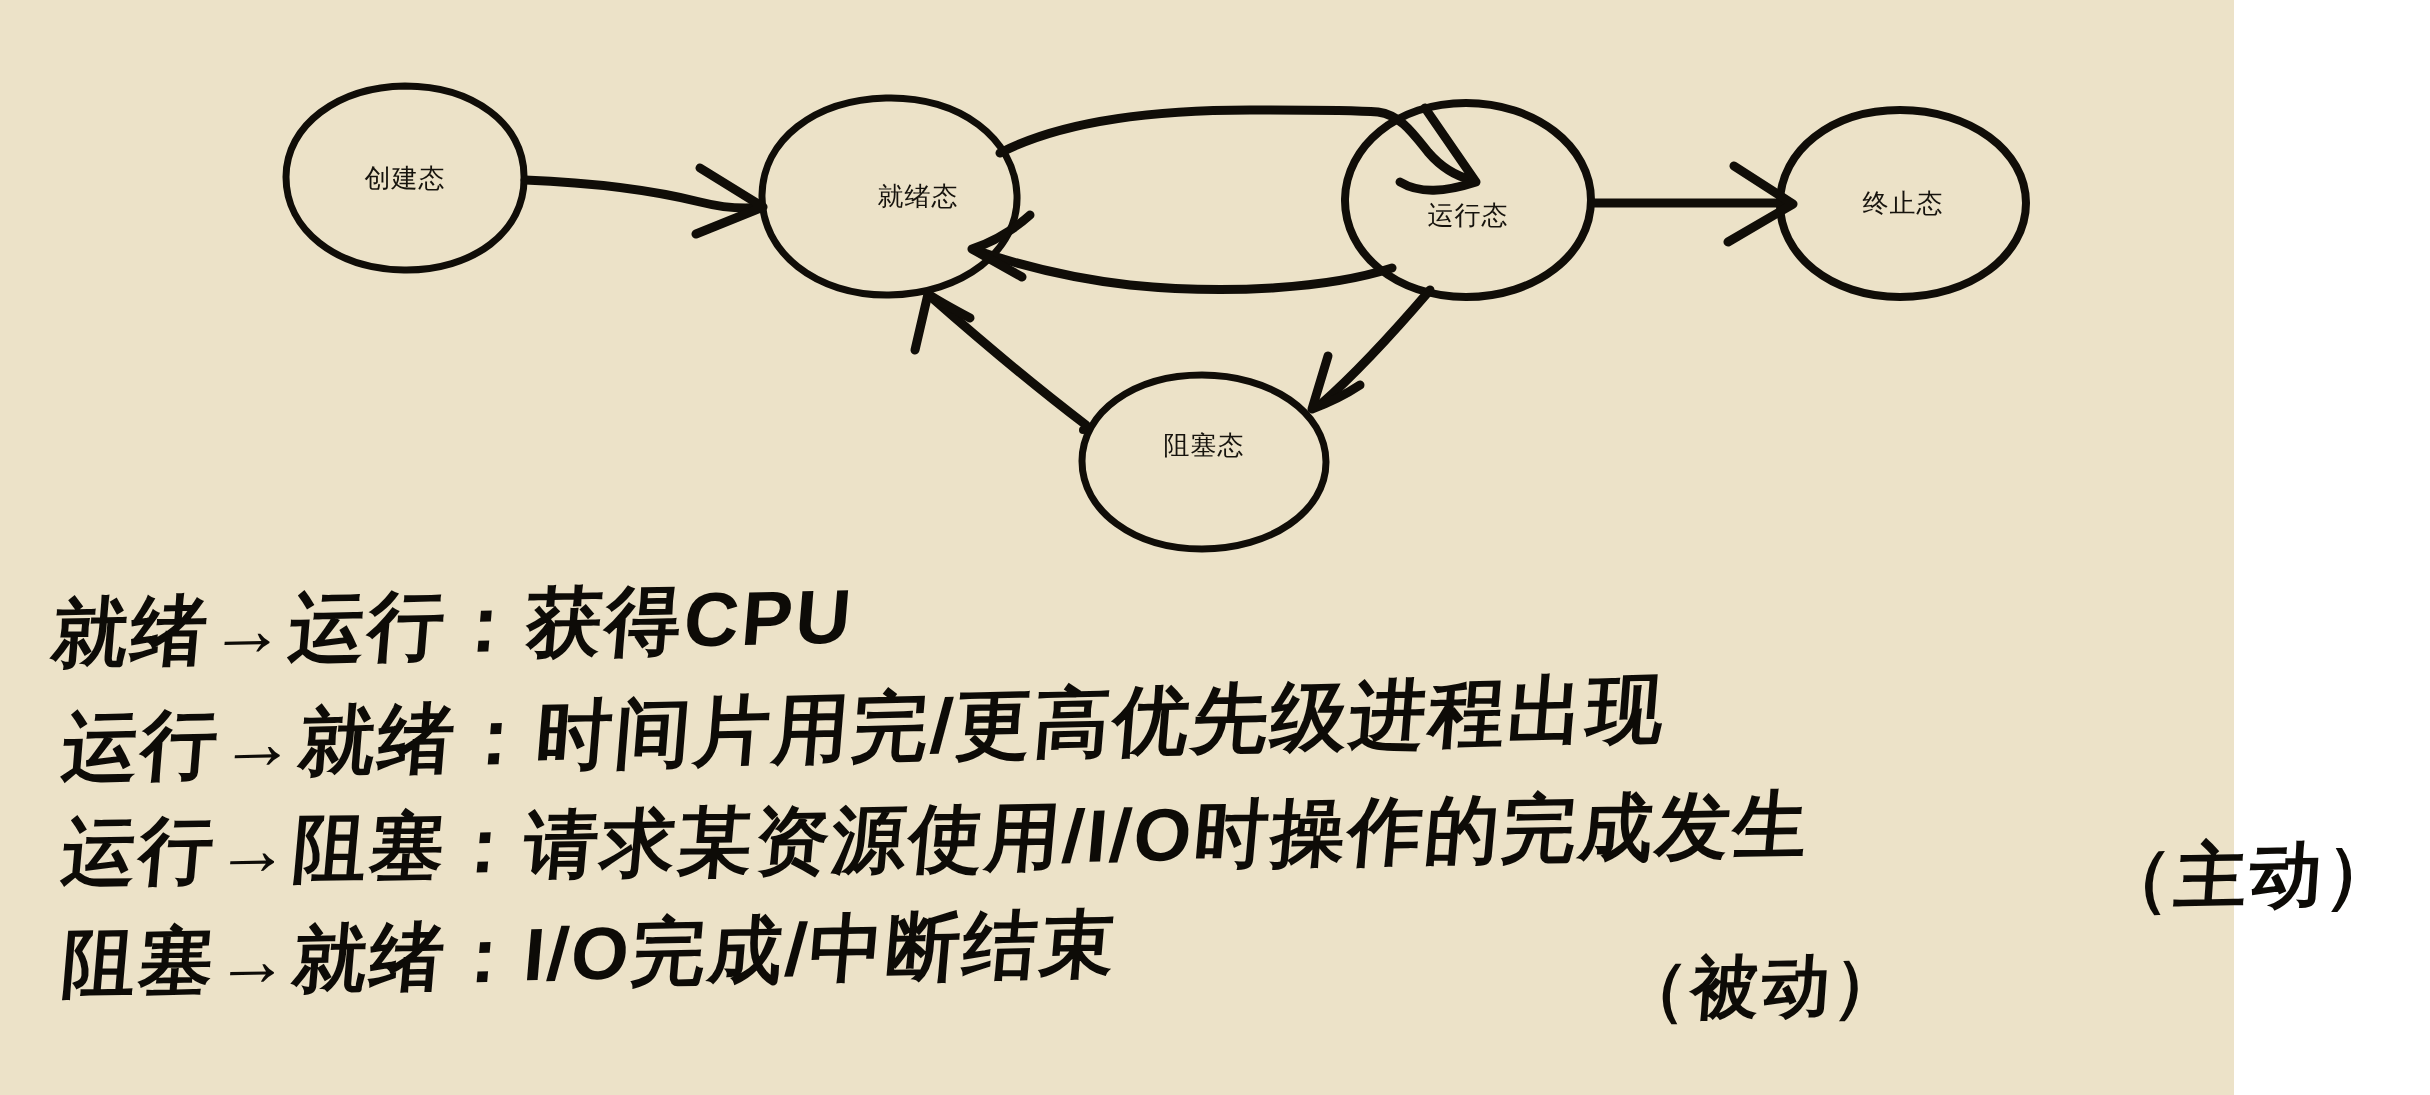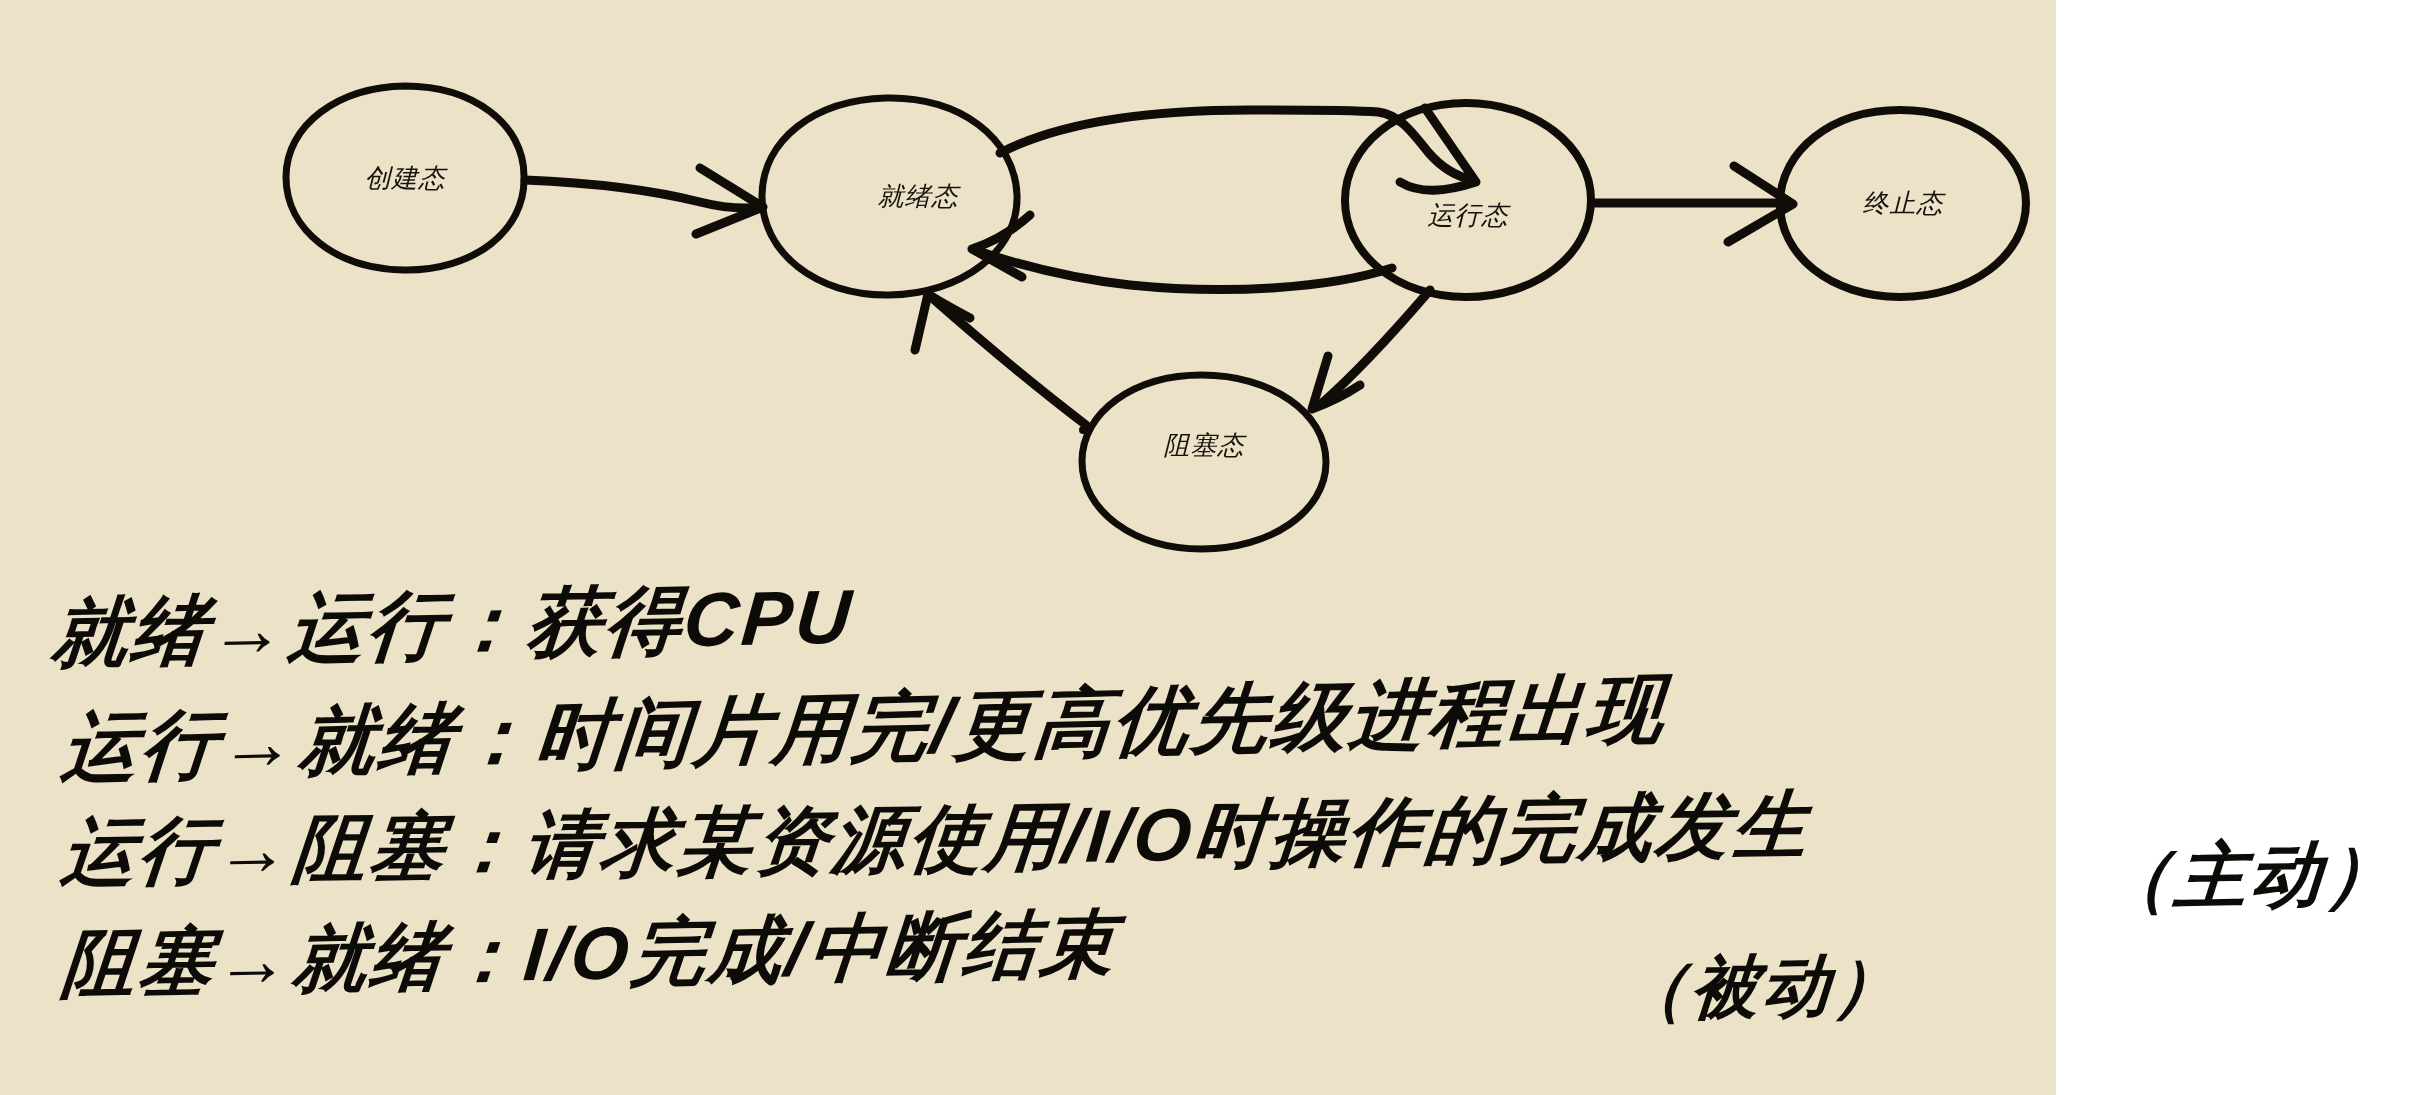--- a/index.html
+++ b/index.html
@@ -8,24 +8,23 @@
     padding: 0;
   }
   body {
     width: 2430px;
     height: 1095px;
     overflow: hidden;
     font-family: "Liberation Sans", sans-serif;
   }
   #canvas {
     position: relative;
-    width: 2056px;
+    width: 2234px;
     height: 1095px;
     background: #ece2c8;
-    font-style: italic;
   }
   #diagram-svg {
     position: absolute;
     left: 0;
     top: 0;
     width: 2430px;
     height: 1095px;
   }
   .node-label {
     position: absolute;

